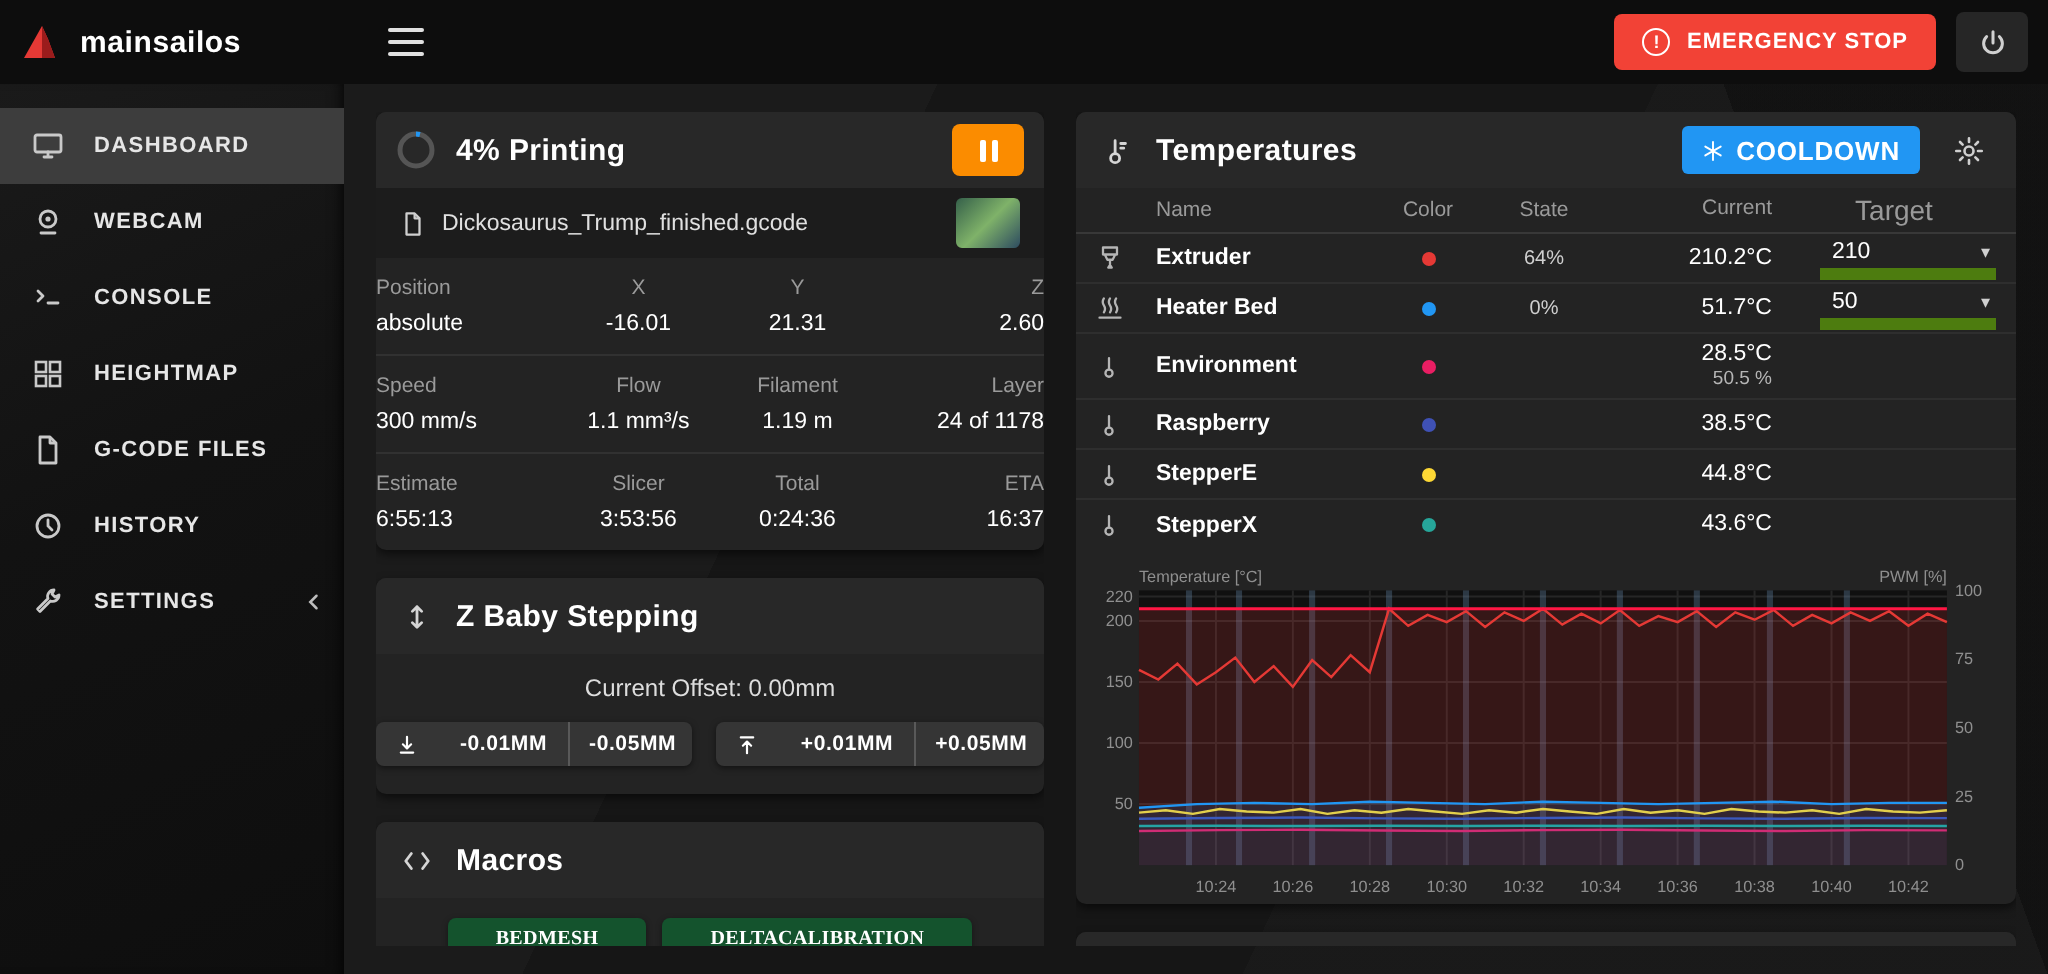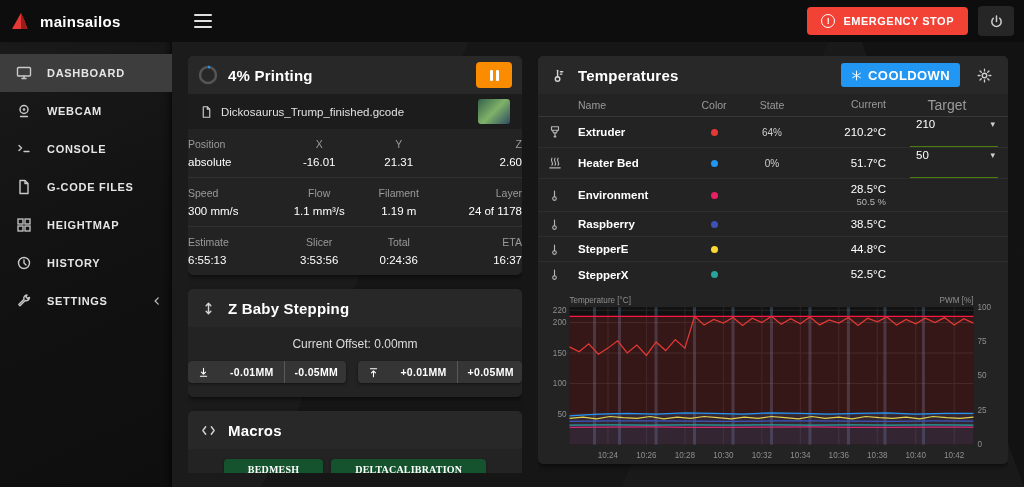--- a/index.html
+++ b/index.html
@@ -72,21 +72,21 @@
 .t-name{font-size:11.5px;font-weight:bold;color:#fff}
 .t-icon{display:flex;align-items:center;color:#b5b5b5}
 .t-color{display:flex;justify-content:center}
 .dot{width:7px;height:7px;border-radius:50%}
 .t-state{text-align:center;font-size:10px;color:#cfcfcf}
 .t-current{text-align:right;font-size:11.5px;color:#fff;padding-right:10px;display:flex;flex-direction:column;align-items:flex-end;line-height:1.25}
 .t-sub{font-size:9.5px;color:#b5b5b5}
 .t-target{display:flex;justify-content:flex-end;padding-right:2px}
 .thead .t-current{color:#9a9a9a;font-size:10.5px;font-weight:normal}
 .thead .t-target{color:#9a9a9a;font-size:14px;justify-content:center}
-.tsel{width:88px;display:flex;align-items:center;justify-content:space-between;border-bottom:1px solid #4d7c0f;padding:1px 3px 16px 6px;font-size:11.5px;color:#fff;cursor:pointer}
+.tsel{width:88px;display:flex;align-items:center;justify-content:space-between;border-bottom:6px solid #4d7c0f;padding:1px 3px 2px 6px;font-size:11.5px;color:#fff;cursor:pointer}
 .caret{color:#cfcfcf;font-size:9px}
 .chart-wrap{padding:8px 4px 2px}
 .chart-wrap svg{display:block;width:100%}
 
 
 .console-panel .phead{border-radius:5px}
 
 svg{display:block}
 </style>
 </head>
@@ -150,37 +150,37 @@
         <span class="sicon">
             <svg width="16" height="16" viewBox="0 0 16 16" fill="none" stroke="currentColor" stroke-width="1.4" stroke-linecap="round" stroke-linejoin="round">
               <path d="M3 4.5l2.5 2.5L3 9.5"></path>
               <path d="M8 10.5h5"></path>
             </svg>
           </span>
         <span>CONSOLE</span>
       </div>
       <div class="side-item">
         <span class="sicon">
-            <svg width="16" height="16" viewBox="0 0 16 16" fill="none" stroke="currentColor" stroke-width="1.4" stroke-linejoin="round">
-              <path d="M4 1.5h5l3 3v10H4z"></path>
-              <path d="M9 1.5v3h3"></path>
-            </svg>
-          </span>
-        <span>G-CODE FILES</span>
-      </div>
-      <div class="side-item">
-        <span class="sicon">
             <svg width="16" height="16" viewBox="0 0 16 16" fill="none" stroke="currentColor" stroke-width="1.3">
               <rect x="2" y="2" width="5" height="5"></rect>
               <rect x="9" y="2" width="5" height="5"></rect>
               <rect x="2" y="9" width="5" height="5"></rect>
               <rect x="9" y="9" width="5" height="5"></rect>
             </svg>
           </span>
         <span>HEIGHTMAP</span>
+      </div>
+      <div class="side-item">
+        <span class="sicon">
+            <svg width="16" height="16" viewBox="0 0 16 16" fill="none" stroke="currentColor" stroke-width="1.4" stroke-linejoin="round">
+              <path d="M4 1.5h5l3 3v10H4z"></path>
+              <path d="M9 1.5v3h3"></path>
+            </svg>
+          </span>
+        <span>G-CODE FILES</span>
       </div>
       <div class="side-item">
         <span class="sicon">
             <svg width="16" height="16" viewBox="0 0 16 16" fill="none" stroke="currentColor" stroke-width="1.4" stroke-linecap="round">
               <circle cx="8" cy="8" r="5.5"></circle>
               <path d="M8 5v3l2 2"></path>
             </svg>
           </span>
         <span>HISTORY</span>
       </div>
@@ -478,21 +478,21 @@
                     <path d="M8 2.5v7"></path>
                     <circle cx="8" cy="11.8" r="2.2"></circle>
                   </svg>
                 </span>
               <span class="t-name">StepperX</span>
               <span class="t-color">
                   <i class="dot" style="background: rgb(38, 166, 154);"></i>
                 </span>
               <span class="t-state"></span>
               <span class="t-current">
-                  <span>52.5°C</span>
+                  <span>43.6°C</span>
                 </span>
               <span class="t-target"></span>
             </div>
           </div>
 
           <div class="chart-wrap">
             <svg id="temp-chart" viewBox="0 0 454 164">
                 <rect x="27" y="12" width="397" height="135" fill="#101010"></rect>
                 <line x1="64.80952380952381" y1="12" x2="64.80952380952381" y2="147" stroke="#262626"></line>
                 <line x1="102.61904761904762" y1="12" x2="102.61904761904762" y2="147" stroke="#262626"></line>

